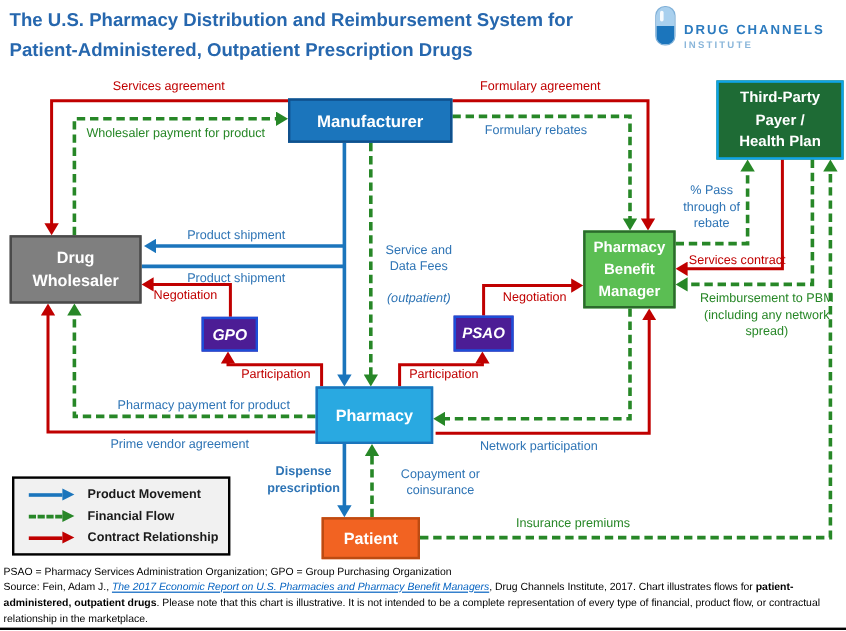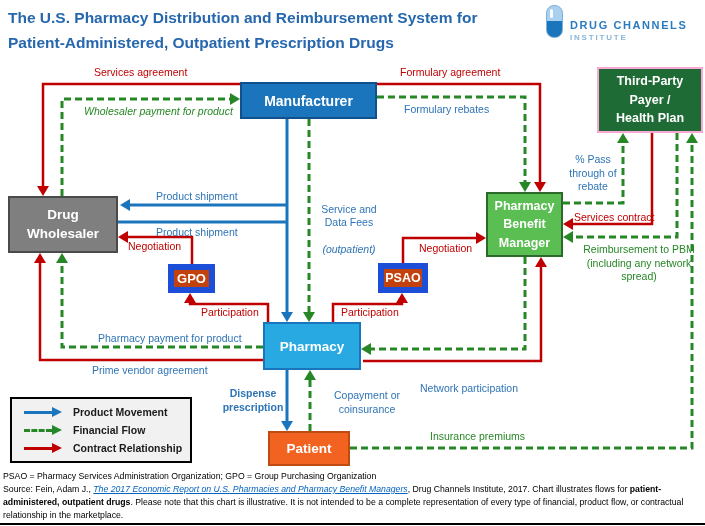--- a/index.html
+++ b/index.html
@@ -11,23 +11,23 @@
   .capsule{width:15px;height:31px;border-radius:8px;border:1px solid #7FB0D8;
            background:linear-gradient(#A9D0EE 0 50%,#1B75BC 50% 100%);position:relative;}
   .capsule:after{content:"";position:absolute;left:3px;top:3px;width:3px;height:9px;
            background:rgba(255,255,255,.9);border-radius:2px;}
   .logo-brand{font-size:11px;font-weight:bold;letter-spacing:1.6px;color:#2C7BBF;margin-top:14px;}
   .logo-sub{font-size:8px;letter-spacing:1.8px;color:#8AB6DA;font-weight:bold;margin-top:2px;}
   .wires{position:absolute;left:0;top:0;}
   .node{position:absolute;display:flex;align-items:center;justify-content:center;
         color:#fff;font-weight:bold;text-align:center;white-space:pre-line;box-sizing:border-box;}
   .n-mfr{background:#1B75BC;border:2px solid #10508C;}
-  .n-tpp{background:#1E6B35;border:2px solid #f9a8d4;line-height:1.5;}
+  .n-tpp{background:#1E6B35;border:2px solid #0ea5e9;line-height:1.5;}
   .n-whs{background:#7F7F7F;border:2px solid #4A4A4A;line-height:1.4;}
-  .n-grn{background:#c2410c;border:6px solid #1d4ed8;}
+  .n-grn{background:#4c1d95;border:2px solid #1d4ed8;font-style:italic;}
   .n-pbm{background:#5BBE53;border:2px solid #2B6A2B;line-height:1.45;}
   .n-pha{background:#29A9E1;border:2px solid #1B75BC;}
   .n-pat{background:#F26322;border:2px solid #BD4B12;}
   .el{position:absolute;font-size:10.5px;white-space:pre-line;line-height:13.5px;}
   .blue{color:#2E74B5;} .red{color:#C00000;} .green{color:#278727;}
   .ctr{text-align:center;} .bold{font-weight:bold;} .it{font-style:italic;}
   .legend{position:absolute;left:10px;top:397px;width:182px;height:66px;background:#F1F1F1;
           border:2.5px solid #000;box-sizing:border-box;display:flex;flex-direction:column;
           justify-content:space-around;padding:4px 0 4px 12px;}
   .lrow{display:flex;align-items:center;gap:9px;}
@@ -104,21 +104,21 @@
 Wholesaler</div>
   <div class="node n-grn" style="left:168px;top:264px;width:47px;height:29px;font-size:13px;">GPO</div>
   <div class="node n-grn" style="left:378px;top:263px;width:50px;height:30px;font-size:12.5px;">PSAO</div>
   <div class="node n-pbm" style="left:486px;top:192px;width:77px;height:65px;font-size:12.5px;">Pharmacy
 Benefit
 Manager</div>
   <div class="node n-pha" style="left:263px;top:322px;width:98px;height:48px;font-size:13.5px;">Pharmacy</div>
   <div class="node n-pat" style="left:268px;top:431px;width:82px;height:35px;font-size:13.5px;">Patient</div>
 
   <div class="el red" style="left:94px;top:66px;">Services agreement</div>
-  <div class="el green" style="left:84px;top:105px;font-style:italic;">Wholesaler payment for product</div>
+  <div class="el green" style="left:72px;top:105px;">Wholesaler payment for product</div>
   <div class="el red" style="left:400px;top:66px;">Formulary agreement</div>
   <div class="el blue" style="left:404px;top:103px;">Formulary rebates</div>
   <div class="el blue" style="left:156px;top:190px;">Product shipment</div>
   <div class="el blue" style="left:156px;top:226px;">Product shipment</div>
   <div class="el red" style="left:128px;top:240px;">Negotiation</div>
   <div class="el blue ctr" style="left:318px;top:189px;width:62px;">
     <span>Service and
 Data Fees</span><br>
     <span class="it">(outpatient)</span>
   </div>
@@ -127,21 +127,21 @@
 rebate</div>
   <div class="el red" style="left:574px;top:211px;">Services contract</div>
   <div class="el green ctr" style="left:576px;top:243px;width:126px;">Reimbursement to PBM
 (including any network
 spread)</div>
   <div class="el red" style="left:419px;top:242px;">Negotiation</div>
   <div class="el red" style="left:201px;top:306px;">Participation</div>
   <div class="el red" style="left:341px;top:306px;">Participation</div>
   <div class="el blue" style="left:98px;top:332px;">Pharmacy payment for product</div>
   <div class="el blue" style="left:92px;top:364px;">Prime vendor agreement</div>
-  <div class="el blue" style="left:420px;top:366px;margin-top:16px;">Network participation</div>
+  <div class="el blue" style="left:400px;top:366px;">Network participation</div>
   <div class="el blue ctr bold" style="left:221px;top:387px;width:64px;">Dispense
 prescription</div>
   <div class="el blue ctr" style="left:321px;top:389px;width:92px;">Copayment or
 coinsurance</div>
   <div class="el green" style="left:430px;top:430px;">Insurance premiums</div>
 
   <div class="legend">
     <div class="lrow">
       <span class="larrow">
         <span class="lline" style="border-top-color:#1B75BC;"></span>

